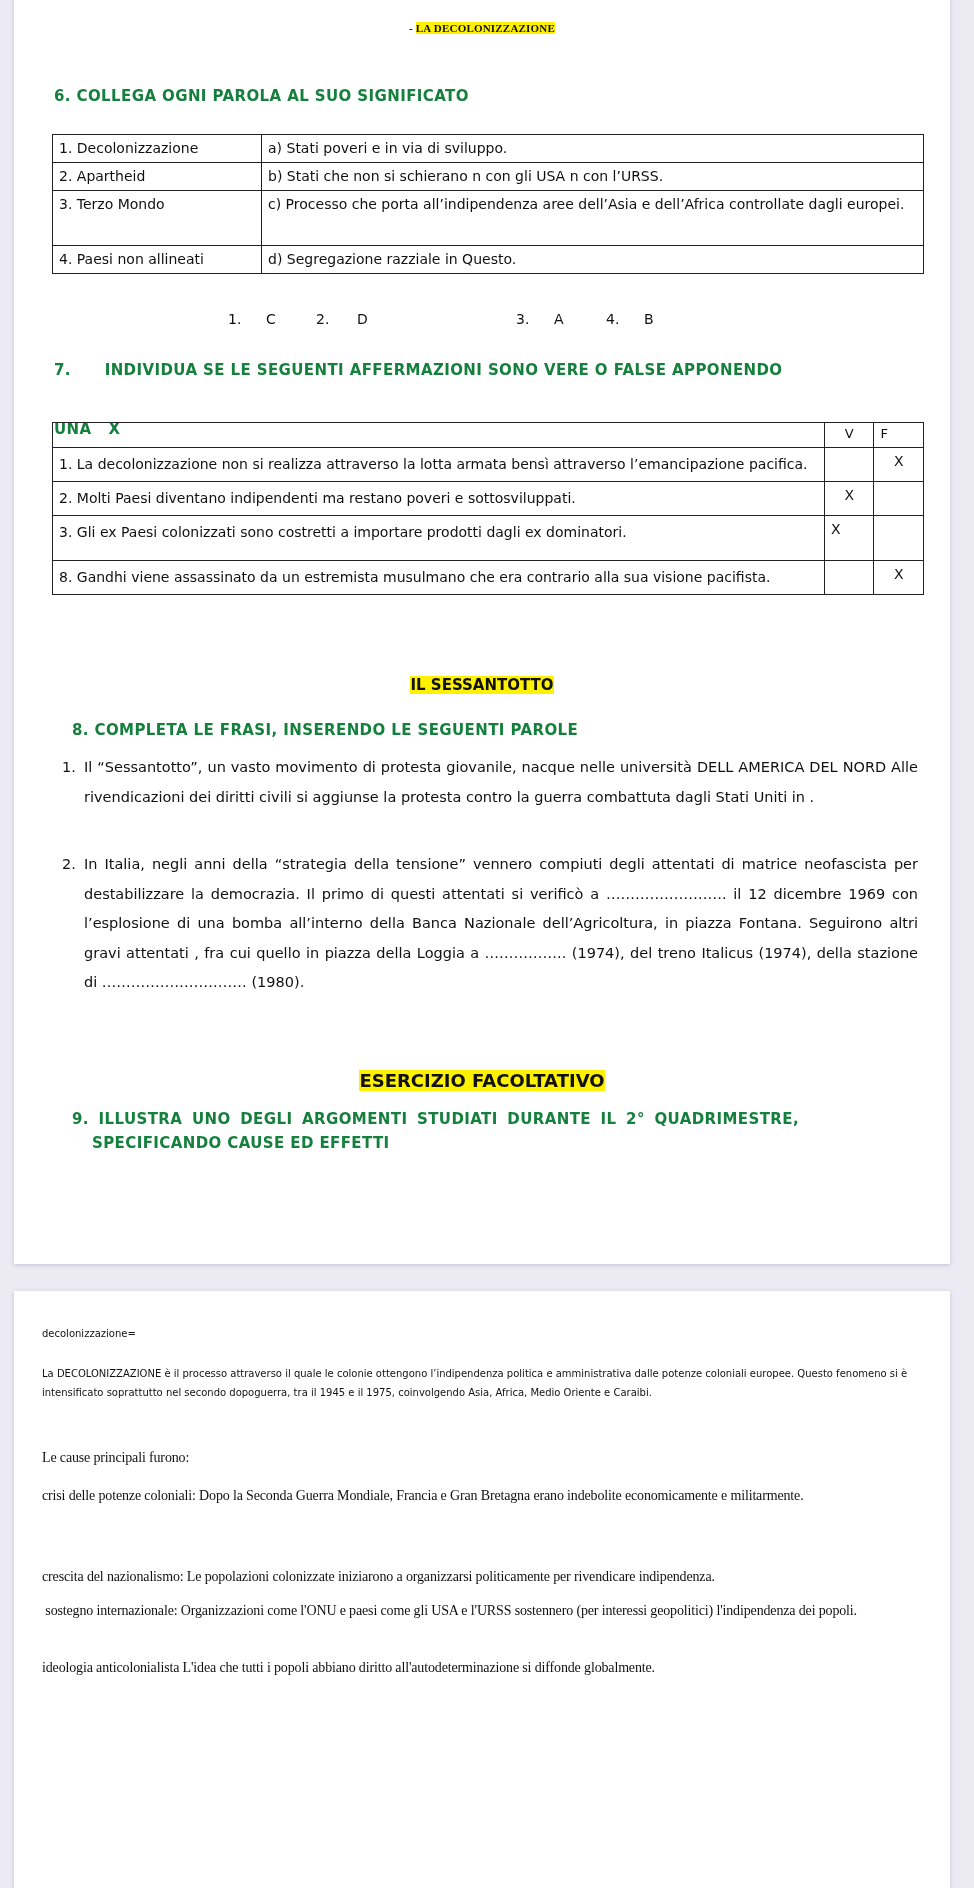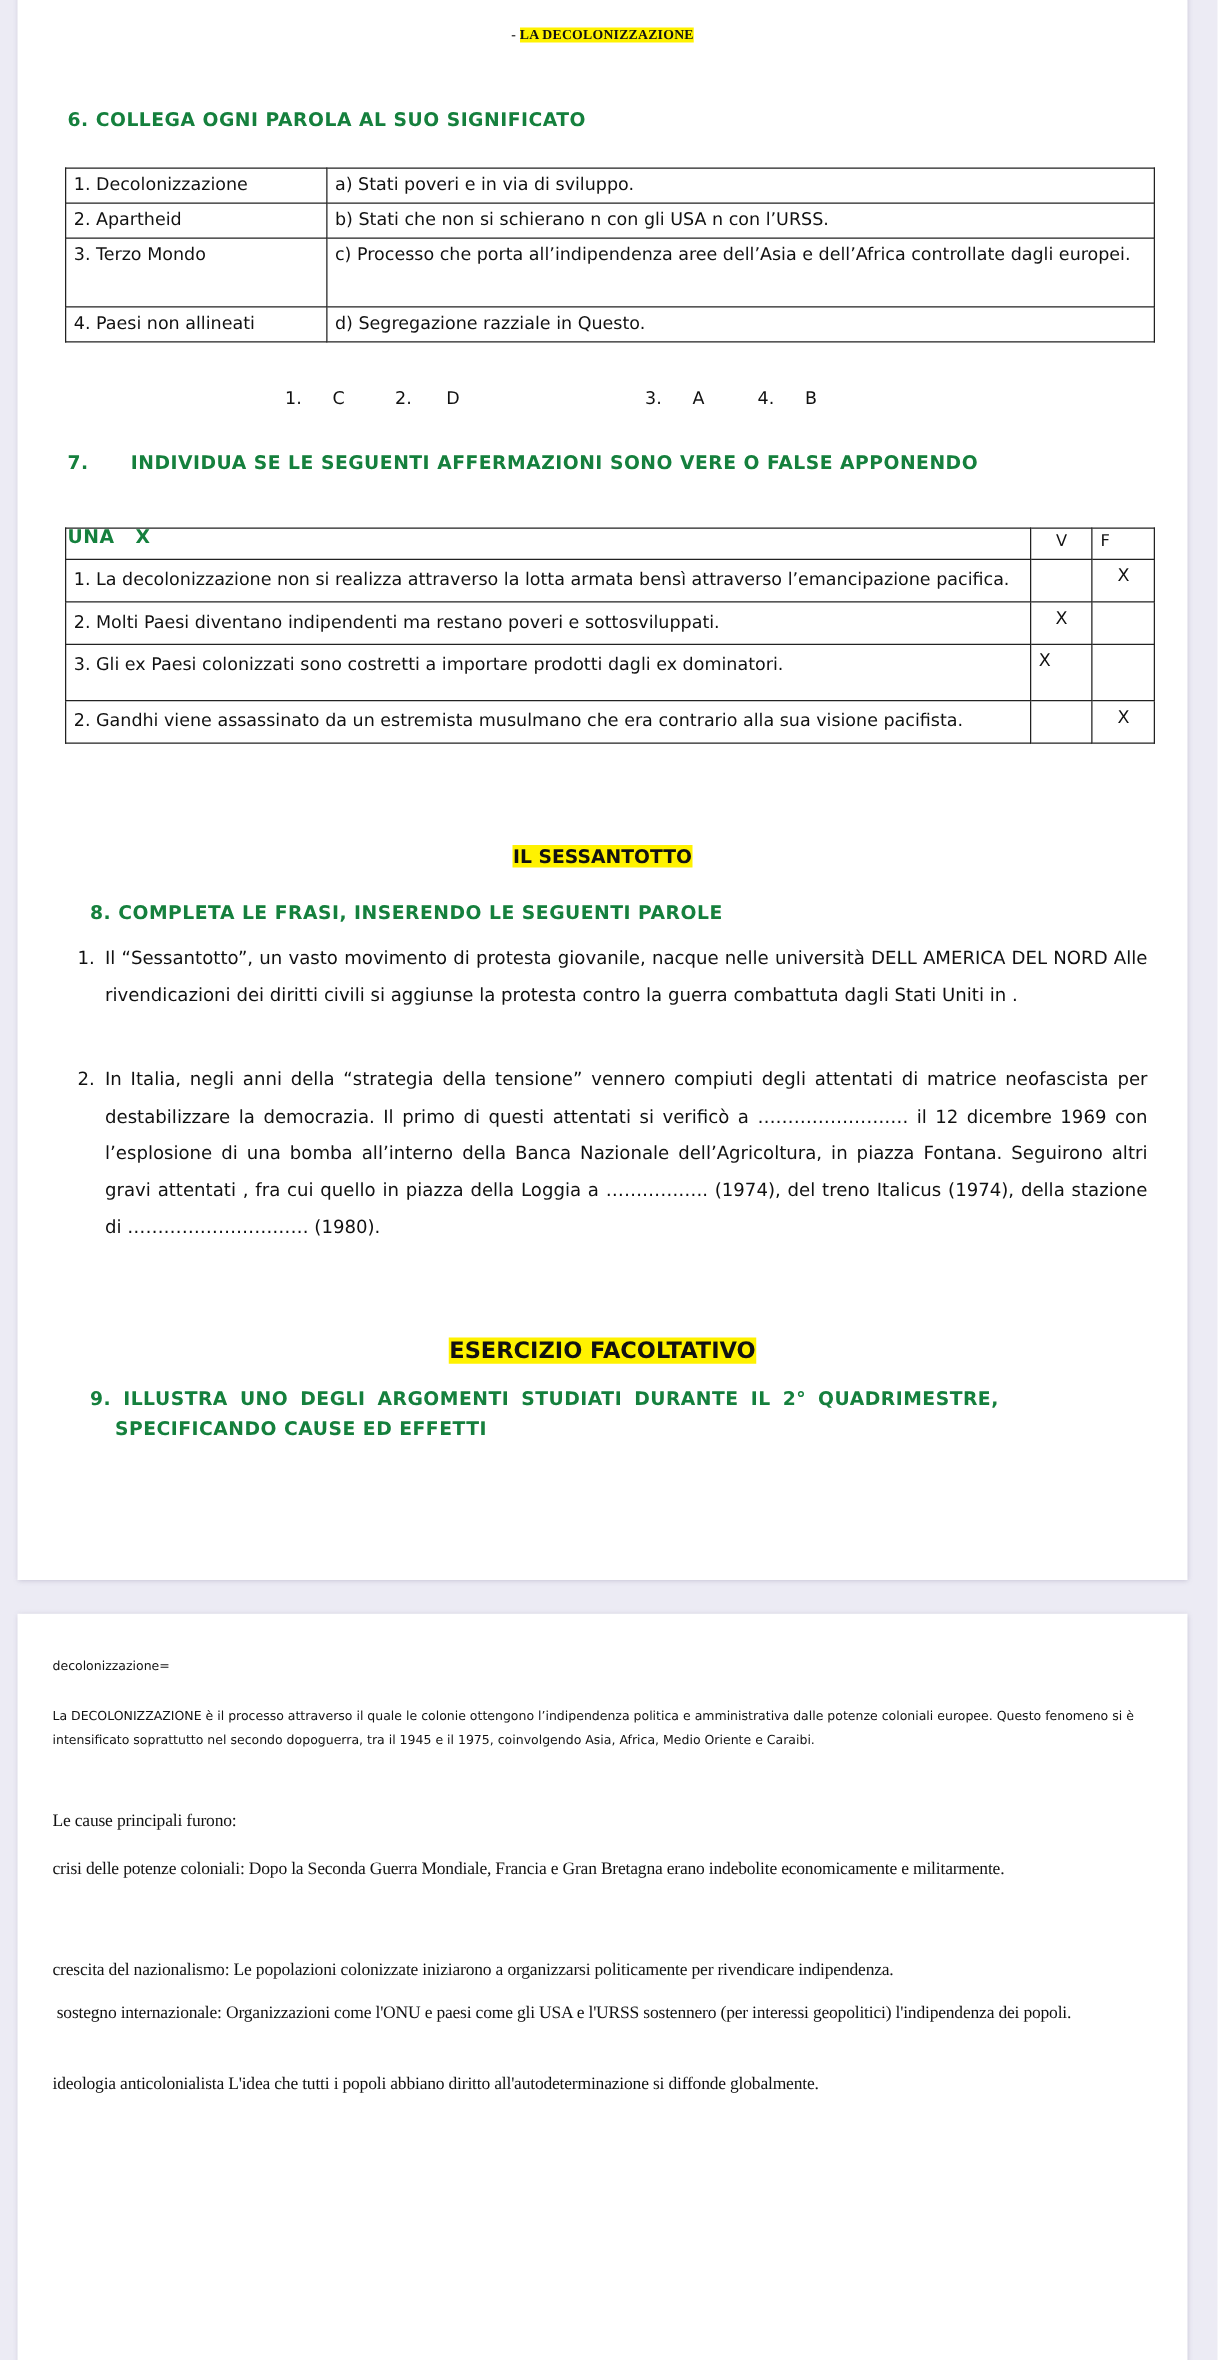--- a/index.html
+++ b/index.html
@@ -124,21 +124,21 @@
       <td class="stmt">2. Molti Paesi diventano indipendenti ma restano poveri e sottosviluppati.</td>
       <td class="mark">X</td>
       <td class="mark"></td>
     </tr>
     <tr>
       <td class="stmt" style="height:40px;">3. Gli ex Paesi colonizzati sono costretti a importare prodotti dagli ex dominatori.</td>
       <td class="mark" style="text-align:left;">X</td>
       <td class="mark"></td>
     </tr>
     <tr>
-      <td class="stmt">2. Gandhi viene assassinato da un estremista musulmano che era contrario alla sua visione pacifista.</td>
+      <td class="stmt">8. Gandhi viene assassinato da un estremista musulmano che era contrario alla sua visione pacifista.</td>
       <td class="mark"></td>
       <td class="mark">X</td>
     </tr>
   </tbody>
     </table>
 
   <div class="center" style="position:absolute; top:682px; left:0; width:100%; font-weight:bold; font-size:15px;">
     <span class="hl">IL SESSANTOTTO</span>
   </div>
 

